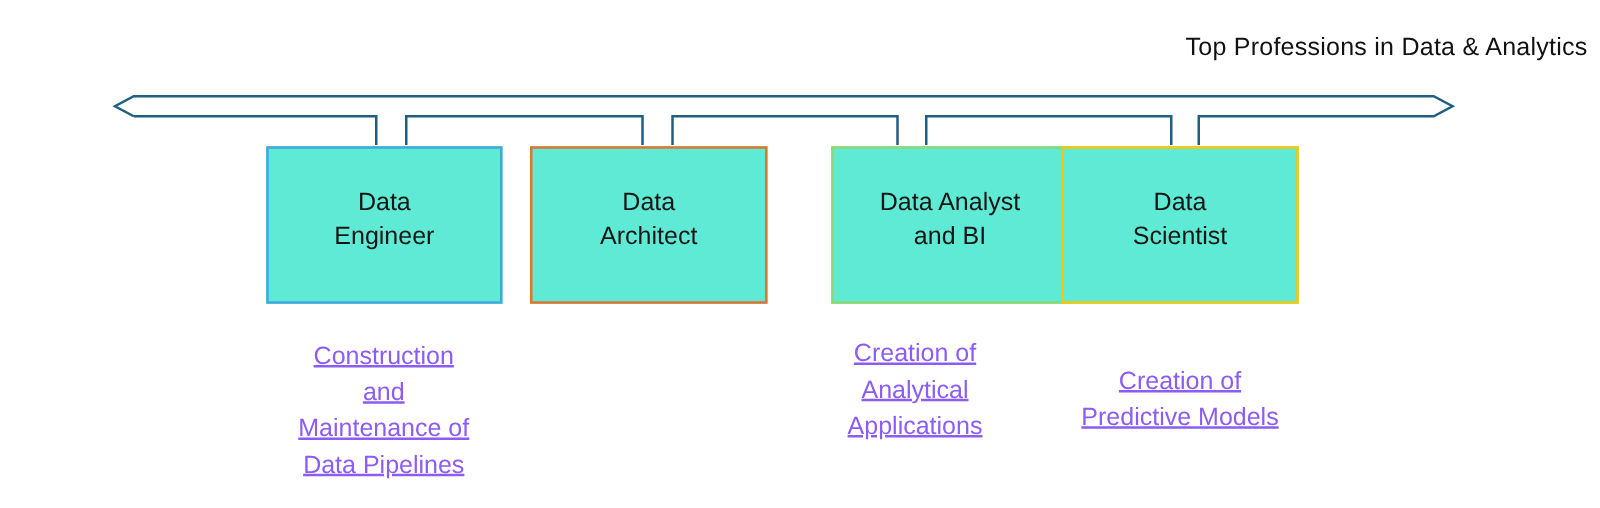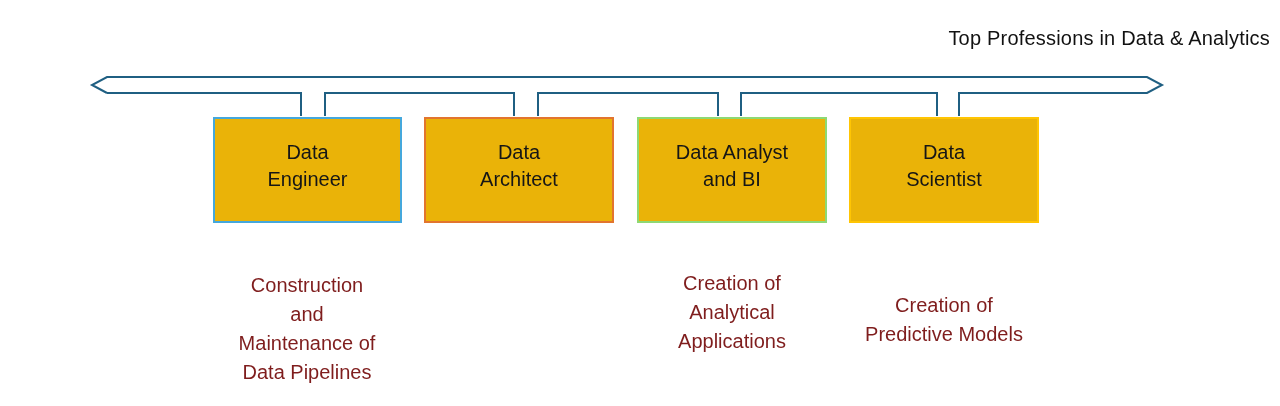--- a/index.html
+++ b/index.html
@@ -31,24 +31,24 @@
     position: absolute;
     top: 0;
     left: 0;
     width: 1280px;
     height: 406px;
     pointer-events: none;
   }
   .prof-box {
     position: absolute;
     top: 117px;
-    height: 106px;
+    height: 126px;
     box-sizing: border-box;
     border: 2.5px solid #888;
-    background: #eab308;
+    background: #5eead4;
     display: flex;
     align-items: center;
     justify-content: center;
     text-align: center;
     white-space: pre-line;
     font-size: 20px;
     line-height: 27px;
     padding-bottom: 9px;
     color: #161616;
   }
@@ -56,21 +56,22 @@
   .box-2 { left: 424px; width: 190px; }
   .box-3 { left: 637px; width: 190px; }
   .box-4 { left: 849px; width: 190px; }
   .desc {
     position: absolute;
     width: 230px;
     text-align: center;
     white-space: pre-line;
     font-size: 20px;
     line-height: 29px;
-    color: #7f1d1d;
+    color: #8b5cf6;
+    text-decoration: underline;
   }
   .desc-1 { left: 192px; top: 271px; }
   .desc-2 { left: 404px; top: 269px; }
   .desc-3 { left: 617px; top: 269px; }
   .desc-4 { left: 829px; top: 291px; }
 </style>
 </head>
 <body>
 
 <div class="canvas">
@@ -88,21 +89,21 @@
   <div class="prof-box box-1" style="border-color: rgb(69, 168, 220);">
     <span>Data
 Engineer</span>
   </div>
 
   <div class="prof-box box-2" style="border-color: rgb(226, 117, 46);">
     <span>Data
 Architect</span>
   </div>
 
-  <div class="prof-box box-3" style="border-color: rgb(142, 217, 115);">
+  <div class="prof-box box-3" style="border-color: rgb(142, 217, 115); margin-left: 28px;">
     <span>Data Analyst
 and BI</span>
   </div>
 
   <div class="prof-box box-4" style="border-color: rgb(255, 197, 3);">
     <span>Data
 Scientist</span>
   </div>
 
   <div class="desc desc-1">Construction

